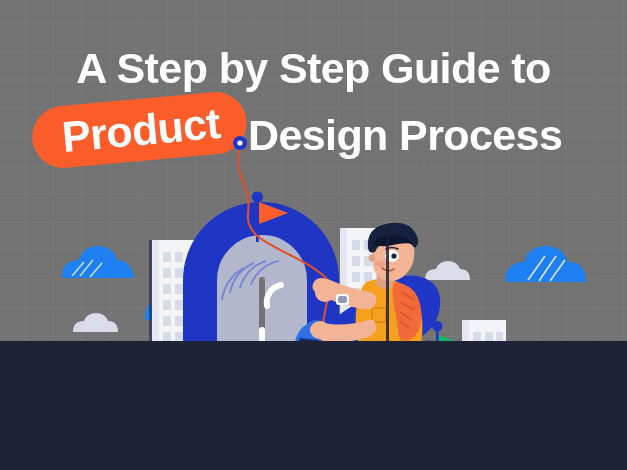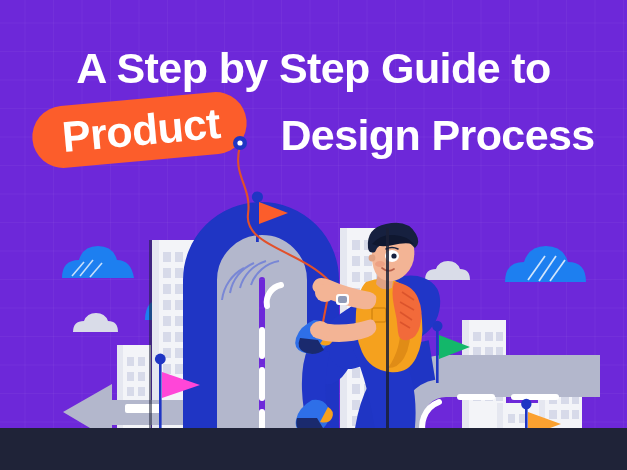--- a/index.html
+++ b/index.html
@@ -7,23 +7,23 @@
     margin: 0;
     padding: 0;
     background: #1f2338;
   }
   body {
     font-family: "Liberation Sans", sans-serif;
   }
   #poster {
     position: relative;
     width: 627px;
-    height: 428px;
+    height: 341px;
     overflow: hidden;
-    background: #6d28d9;
+    background: #737373;
   }
   
   .grid {
     position: absolute;
     inset: 0;
     background-image:
       linear-gradient(to right, rgba(255,255,255,0.040) 1px, transparent 1px),
       linear-gradient(to bottom, rgba(255,255,255,0.040) 1px, transparent 1px);
     background-size: 28.5px 28.5px;
     background-position: -4px -6px;
@@ -72,21 +72,21 @@
     z-index: 43;
     pointer-events: none;
   }
   .tail {
     position: absolute;
     left: 248px;
     top: 104px;
     width: 379px;
     height: 62px;
     line-height: 62px;
-    text-align: center;
+    text-align: left;
     color: #ffffff;
     font-weight: 700;
     font-size: 43px;
     letter-spacing: -0.6px;
     z-index: 41;
     pointer-events: none;
   }
   .art {
     position: absolute;
     inset: 0;

